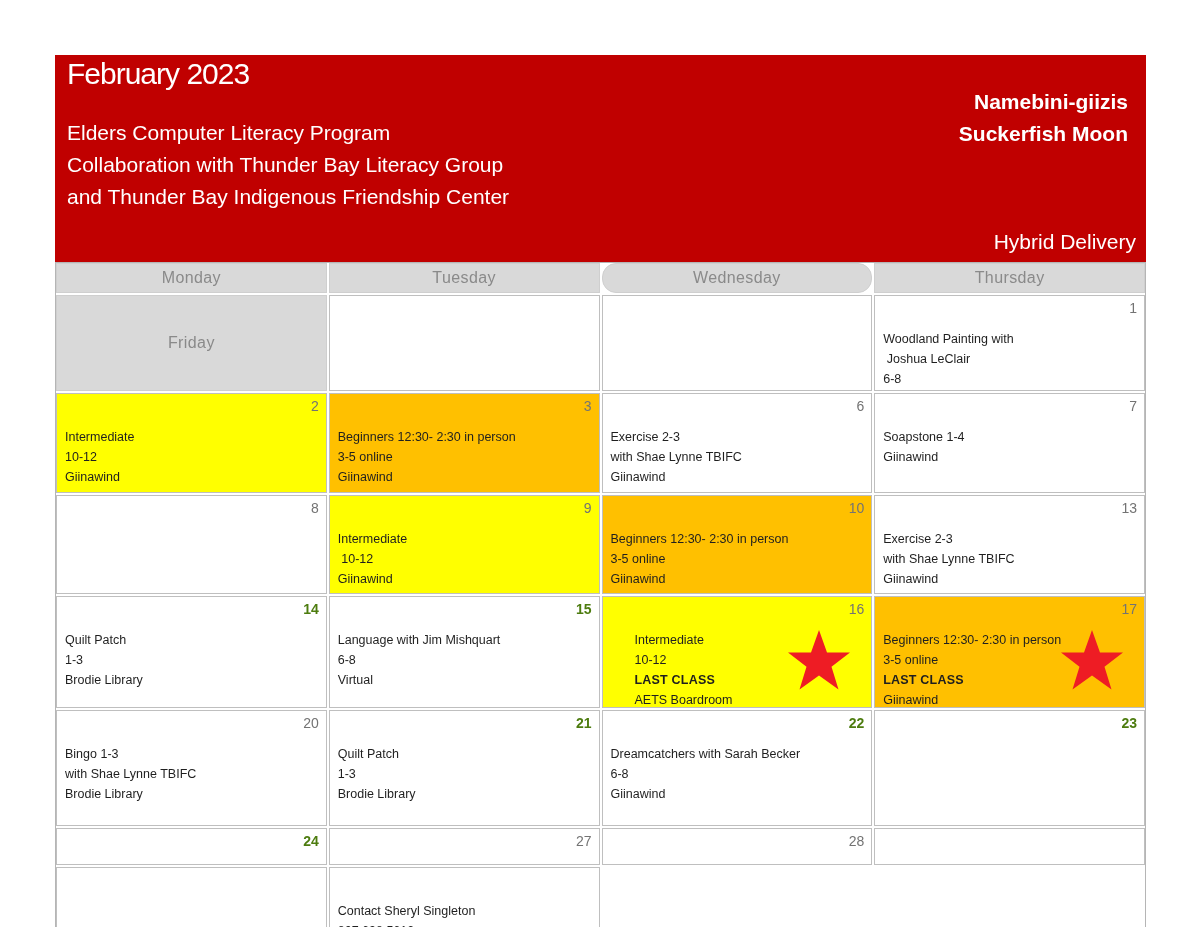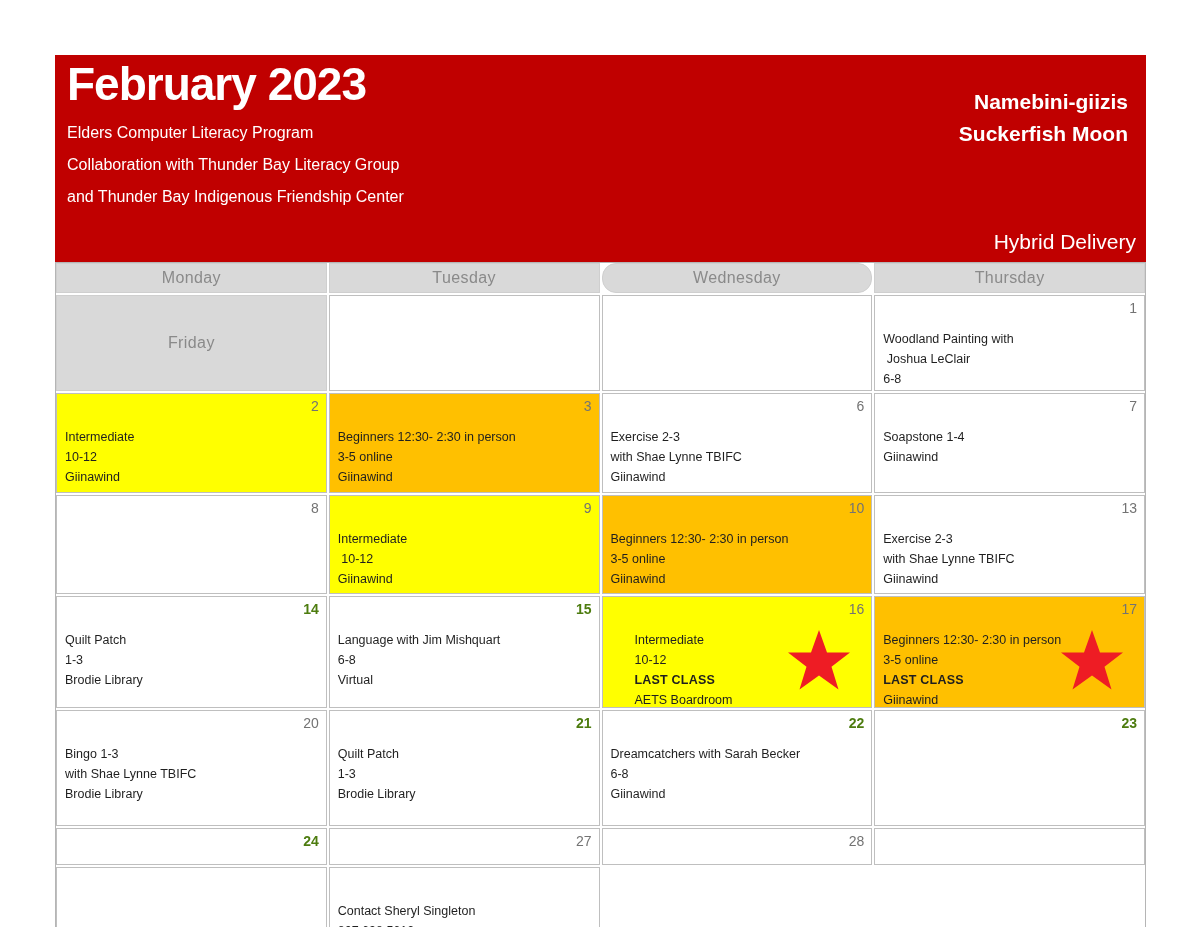--- a/index.html
+++ b/index.html
@@ -3,22 +3,22 @@
 <meta charset="utf-8">
 <style>
   html,body{margin:0;padding:0;background:#ffffff;}
   body{
     width:1200px;height:927px;position:relative;
     font-family:"Liberation Sans",sans-serif;
     -webkit-font-smoothing:antialiased;
   }
   
   .banner{position:absolute;left:55px;top:55px;width:1091px;height:208px;color:#ffffff;}
-  .banner-title{position:absolute;left:12px;top:2px;font-size:46px;font-weight:700;letter-spacing:-1px;}
-  .banner-sub{position:absolute;left:12px;top:62px;font-size:16px;line-height:32px;font-weight:400;}
+  .banner-title{position:absolute;left:12px;top:2px;font-size:30px;font-weight:400;letter-spacing:-1px;}
+  .banner-sub{position:absolute;left:12px;top:62px;font-size:21px;line-height:32px;font-weight:400;}
   .moon-block{position:absolute;right:18px;top:31px;text-align:right;font-size:21px;font-weight:700;line-height:32px;}
   .delivery{position:absolute;right:10px;bottom:9px;font-size:21px;font-weight:400;}
   
   .grid{
     position:absolute;left:55px;top:262px;width:1089px;
     display:grid;grid-template-columns:repeat(4,1fr);
     grid-template-rows:30px 96px 100px 99px 112px 116px;
     gap:2px;background:#ffffff;border:1px solid #b5b5b5;
   }
   .day-header{

